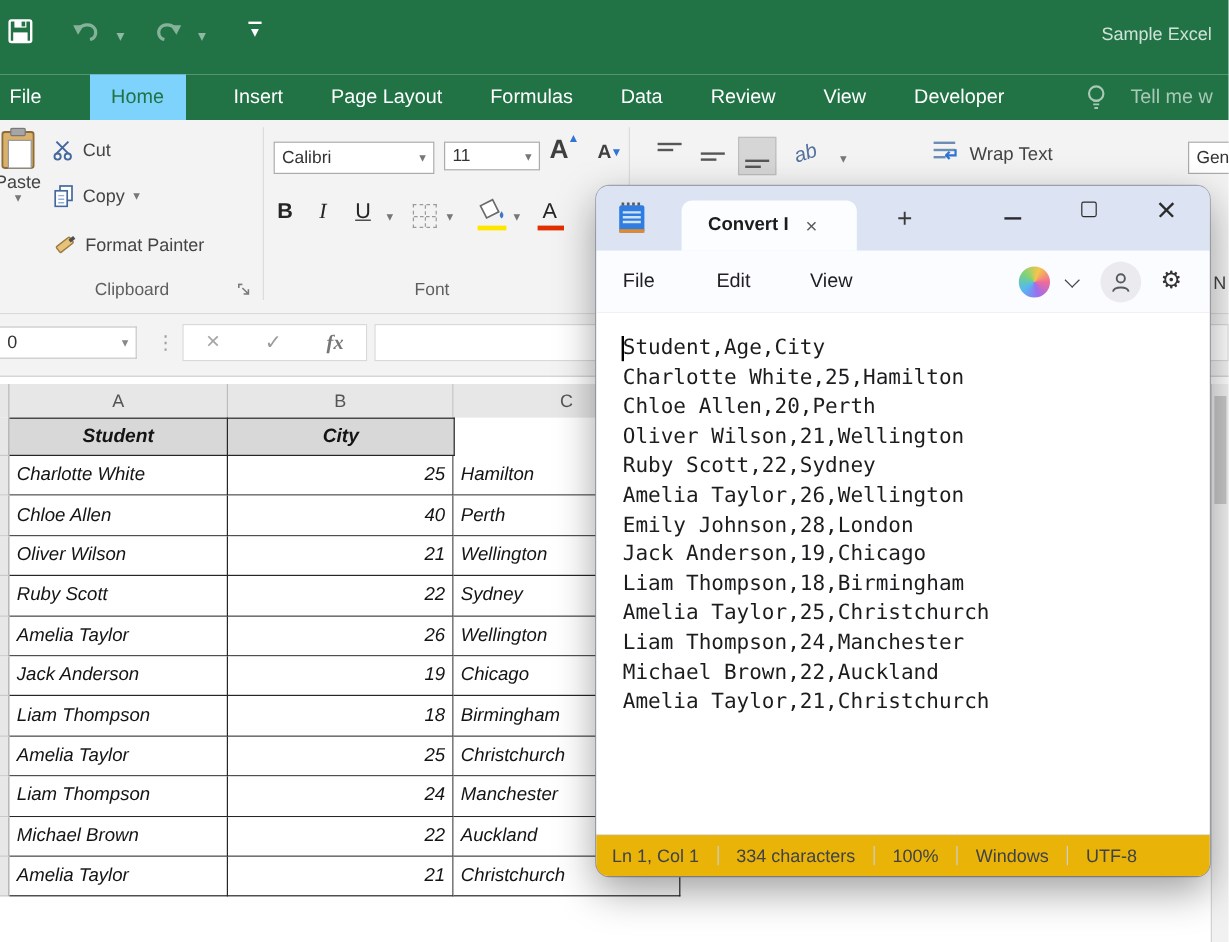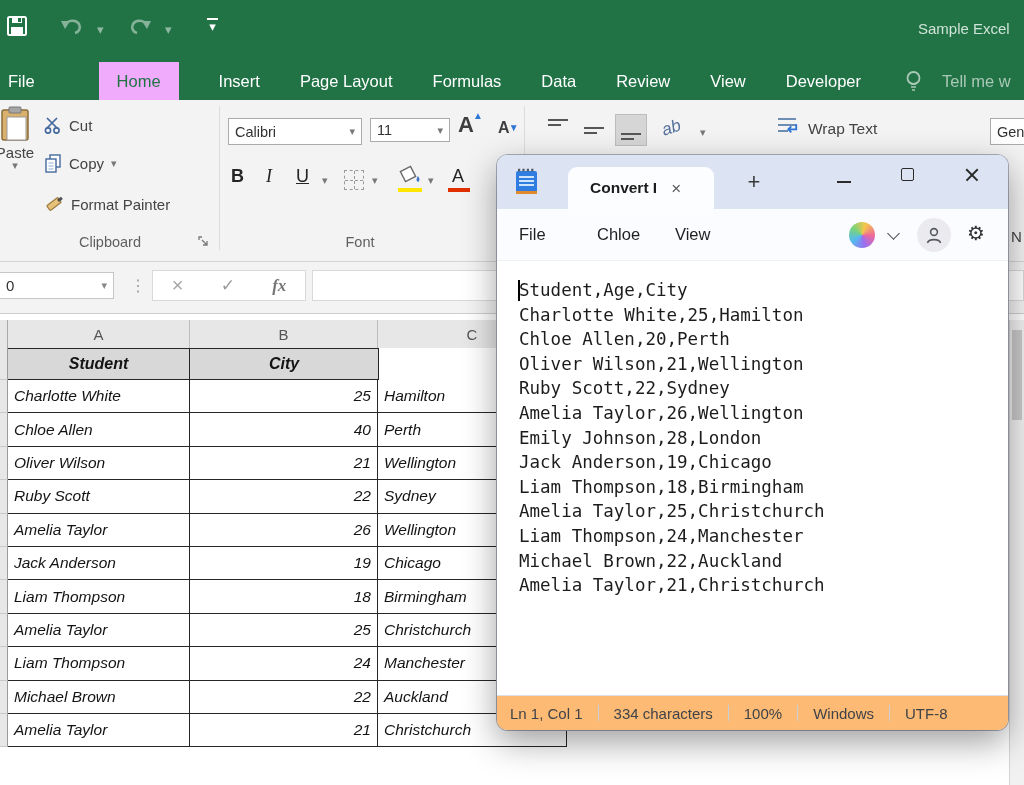--- a/index.html
+++ b/index.html
@@ -16,21 +16,21 @@
   .qat-redo { position:absolute; left:128px; top:16px; opacity:.45; }
   .qat-caret { position:absolute; color:rgba(255,255,255,.5); font-size:13px; top:22px; }
   .qat-caret.u { left:97px; } .qat-caret.r { left:165px; }
   .qat-custom { position:absolute; left:207px; top:18px; color:#fff; font-size:13px; text-align:center; line-height:10px; }
   .qat-custom .bar { display:block; width:11px; height:2px; background:#fff; margin:0 auto 2px; }
   .win-title { position:absolute; left:918px; top:20px; color:#cfe3d8; font-size:15px; white-space:nowrap; }
 
   
   .tabrow { position:absolute; left:0; top:62px; width:100%; height:38px; background:#217346; display:flex; align-items:stretch; padding-left:8px; gap:40px; }
   .rtab { display:flex; align-items:center; color:#fff; font-size:16.5px; white-space:nowrap; cursor:default; }
-  .rtab.active { background:#f0abfc; color:#217346; padding:8px 18px;margin-left:24px; }
+  .rtab.active { background:#7dd3fc; color:#217346; padding:8px 18px; }
   .tellme { display:flex; align-items:center; gap:20px; color:#a9c8b6; font-size:16.5px; white-space:nowrap; }
 
   
   .ribbon { position:absolute; left:0; top:100px; width:100%; height:162px; background:#f3f3f3; border-bottom:1px solid #d5d5d5; }
   .ribbon .glabel { position:absolute; color:#5f5f5f; font-size:14.5px; text-align:center; }
   .vdiv { position:absolute; top:6px; height:144px; width:1px; background:#dcdcdc; }
   .paste { position:absolute; left:-16px; top:6px; width:62px; text-align:center; }
   .paste .lbl { font-size:15px; color:#444; margin-top:2px; }
   .paste .crt { color:#777; font-size:11px; line-height:8px; }
   .ribrow { position:absolute; display:flex; align-items:center; gap:7px; font-size:15px; color:#444; }
@@ -96,21 +96,21 @@
   .np-menu { position:absolute; left:0; top:54px; width:100%; height:52px; background:#fbfcff; display:flex; align-items:center; border-bottom:1px solid #eef0f4; }
   .np-menu .mi { font-size:16.5px; color:#1f1f1f; position:absolute; }
   .mi.file { left:22px; } .mi.edit { left:100px; } .mi.view { left:178px; }
   .copilot { position:absolute; left:352px; top:13px; width:26px; height:26px; border-radius:50%; background:conic-gradient(from 20deg, #f6c64a, #ef6a9a, #9b6df0, #54b9f1, #7ad37b, #f6c64a); }
   .chev { position:absolute; left:392px; top:20px; width:9px; height:9px; border-left:1.6px solid #444; border-bottom:1.6px solid #444; transform:rotate(-45deg); }
   .acct { position:absolute; left:420px; top:9px; width:34px; height:34px; border-radius:50%; background:#ebebef; display:flex; align-items:center; justify-content:center; }
   .gear { position:absolute; left:470px; top:12px; font-size:20px; color:#333; font-family:"DejaVu Sans", sans-serif; }
   .np-text { position:absolute; left:0; top:106px; width:100%; height:434px; background:#fff; overflow:hidden; }
   .np-text pre { margin:17px 0 0 22px; font-family:"DejaVu Sans Mono", monospace; font-size:17.5px; line-height:24.6px; color:#1c1c1e; white-space:pre; }
   .np-cursor { position:absolute; left:21px; top:19px; width:1.5px; height:21px; background:#000; }
-  .np-status { position:absolute; left:0; bottom:0; width:100%; height:35px; background:#fdba74; border-top:1px solid #dbe1e7; border-radius:0 0 10px 10px; display:flex; align-items:center; padding-left:13px; color:#3f4348; font-size:15px; }
+  .np-status { position:absolute; left:0; bottom:0; width:100%; height:35px; background:#eab308; border-top:1px solid #dbe1e7; border-radius:0 0 10px 10px; display:flex; align-items:center; padding-left:13px; color:#3f4348; font-size:15px; }
   .np-status .sit { padding:0 15px; white-space:nowrap; }
   .np-status .sit:first-child { padding-left:0; }
   .np-status .sep { width:1px; height:16px; background:#c9cfd6; }
 
   svg { display:block; }
 </style>
 </head>
 <body>
 
 <div class="stage">
@@ -385,21 +385,21 @@
       <div class="np-min"></div>
       <div class="np-max"></div>
       <div class="np-close">
           <i></i>
           <b></b>
         </div>
     </div>
 
     <div class="np-menu">
       <span class="mi file">File</span>
-      <span class="mi edit">Chloe</span>
+      <span class="mi edit">Edit</span>
       <span class="mi view">View</span>
       <span class="copilot"></span>
       <span class="chev"></span>
       <span class="acct">
         <svg width="20" height="20" viewBox="0 0 20 20">
             <circle cx="10" cy="7" r="3.4" fill="none" stroke="#565a60" stroke-width="1.6"></circle>
             <path d="M3.5 18 C4.5 13.5, 15.5 13.5, 16.5 18" fill="none" stroke="#565a60" stroke-width="1.6"></path>
           </svg>
       </span>
       <span class="gear">⚙</span>

